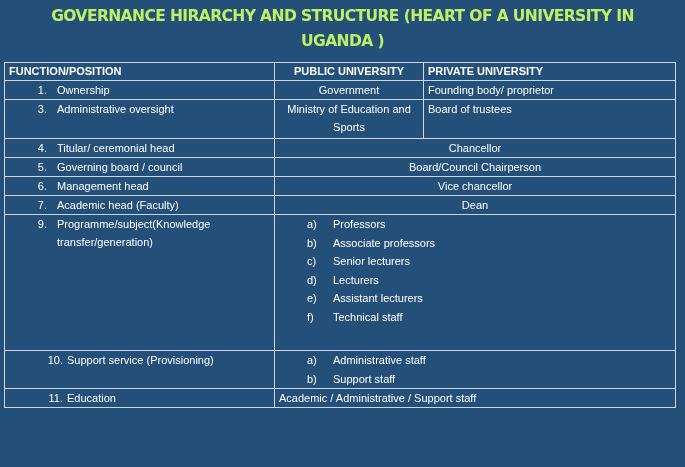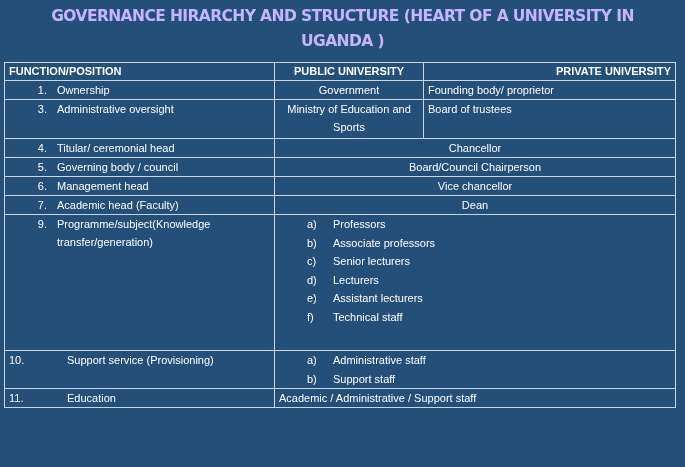--- a/index.html
+++ b/index.html
@@ -19,21 +19,21 @@
     position: absolute;
     left: 0;
     top: 4px;
     width: 685px;
     text-align: center;
     font-family: "DejaVu Sans", sans-serif;
     font-weight: bold;
     font-size: 15.5px;
     line-height: 25px;
     letter-spacing: -0.6px;
-    color: #c4b5fd;
+    color: #bef264;
   }
   .title .line { display: block; }
   table.gov {
     position: absolute;
     left: 4px;
     top: 62px;
     width: 672px;
     border-collapse: collapse;
     font-family: "Liberation Sans", sans-serif;
     font-size: 11px;
@@ -46,34 +46,35 @@
     line-height: 18px;
     vertical-align: top;
   }
   table.gov th {
     font-weight: bold;
     height: 17px;
     line-height: 17px;
   }
   th.c1 { text-align: left; width: 261px; }
   th.c2 { text-align: center; width: 140px; }
-  th.c3 { text-align: right; margin-top: 34px; }
+  th.c3 { text-align: left; margin-top: 34px; }
   td.fn { padding-left: 0; margin-top: 8px; }
   .num {
     display: inline-block;
     width: 48px;
     text-align: right;
     padding-right: 10px;
     box-sizing: border-box;
     vertical-align: top;
   }
   .fnlabel { display: inline-block; vertical-align: top; }
   .num10 {
     display: inline-block;
     width: 58px;
+    text-align: right;
     padding-right: 4px;
     box-sizing: border-box;
     vertical-align: top;
   }
   td.center { text-align: center; }
   td.left { text-align: left; }
   .wrap-label {
     display: inline-block;
     width: 200px;
     vertical-align: top;
@@ -121,21 +122,21 @@
 
   <tr>
     <td class="fn">
       <span class="num">4.</span><span class="fnlabel">Titular/ ceremonial head</span>
     </td>
     <td class="center" colspan="2">Chancellor</td>
   </tr>
 
   <tr>
     <td class="fn">
-      <span class="num">5.</span><span class="fnlabel">Governing body / council</span>
+      <span class="num">5.</span><span class="fnlabel">Governing board / council</span>
     </td>
     <td class="center" colspan="2">Board/Council Chairperson</td>
   </tr>
 
   <tr>
     <td class="fn">
       <span class="num">6.</span><span class="fnlabel">Management head</span>
     </td>
     <td class="center" colspan="2">Vice chancellor</td>
   </tr>

